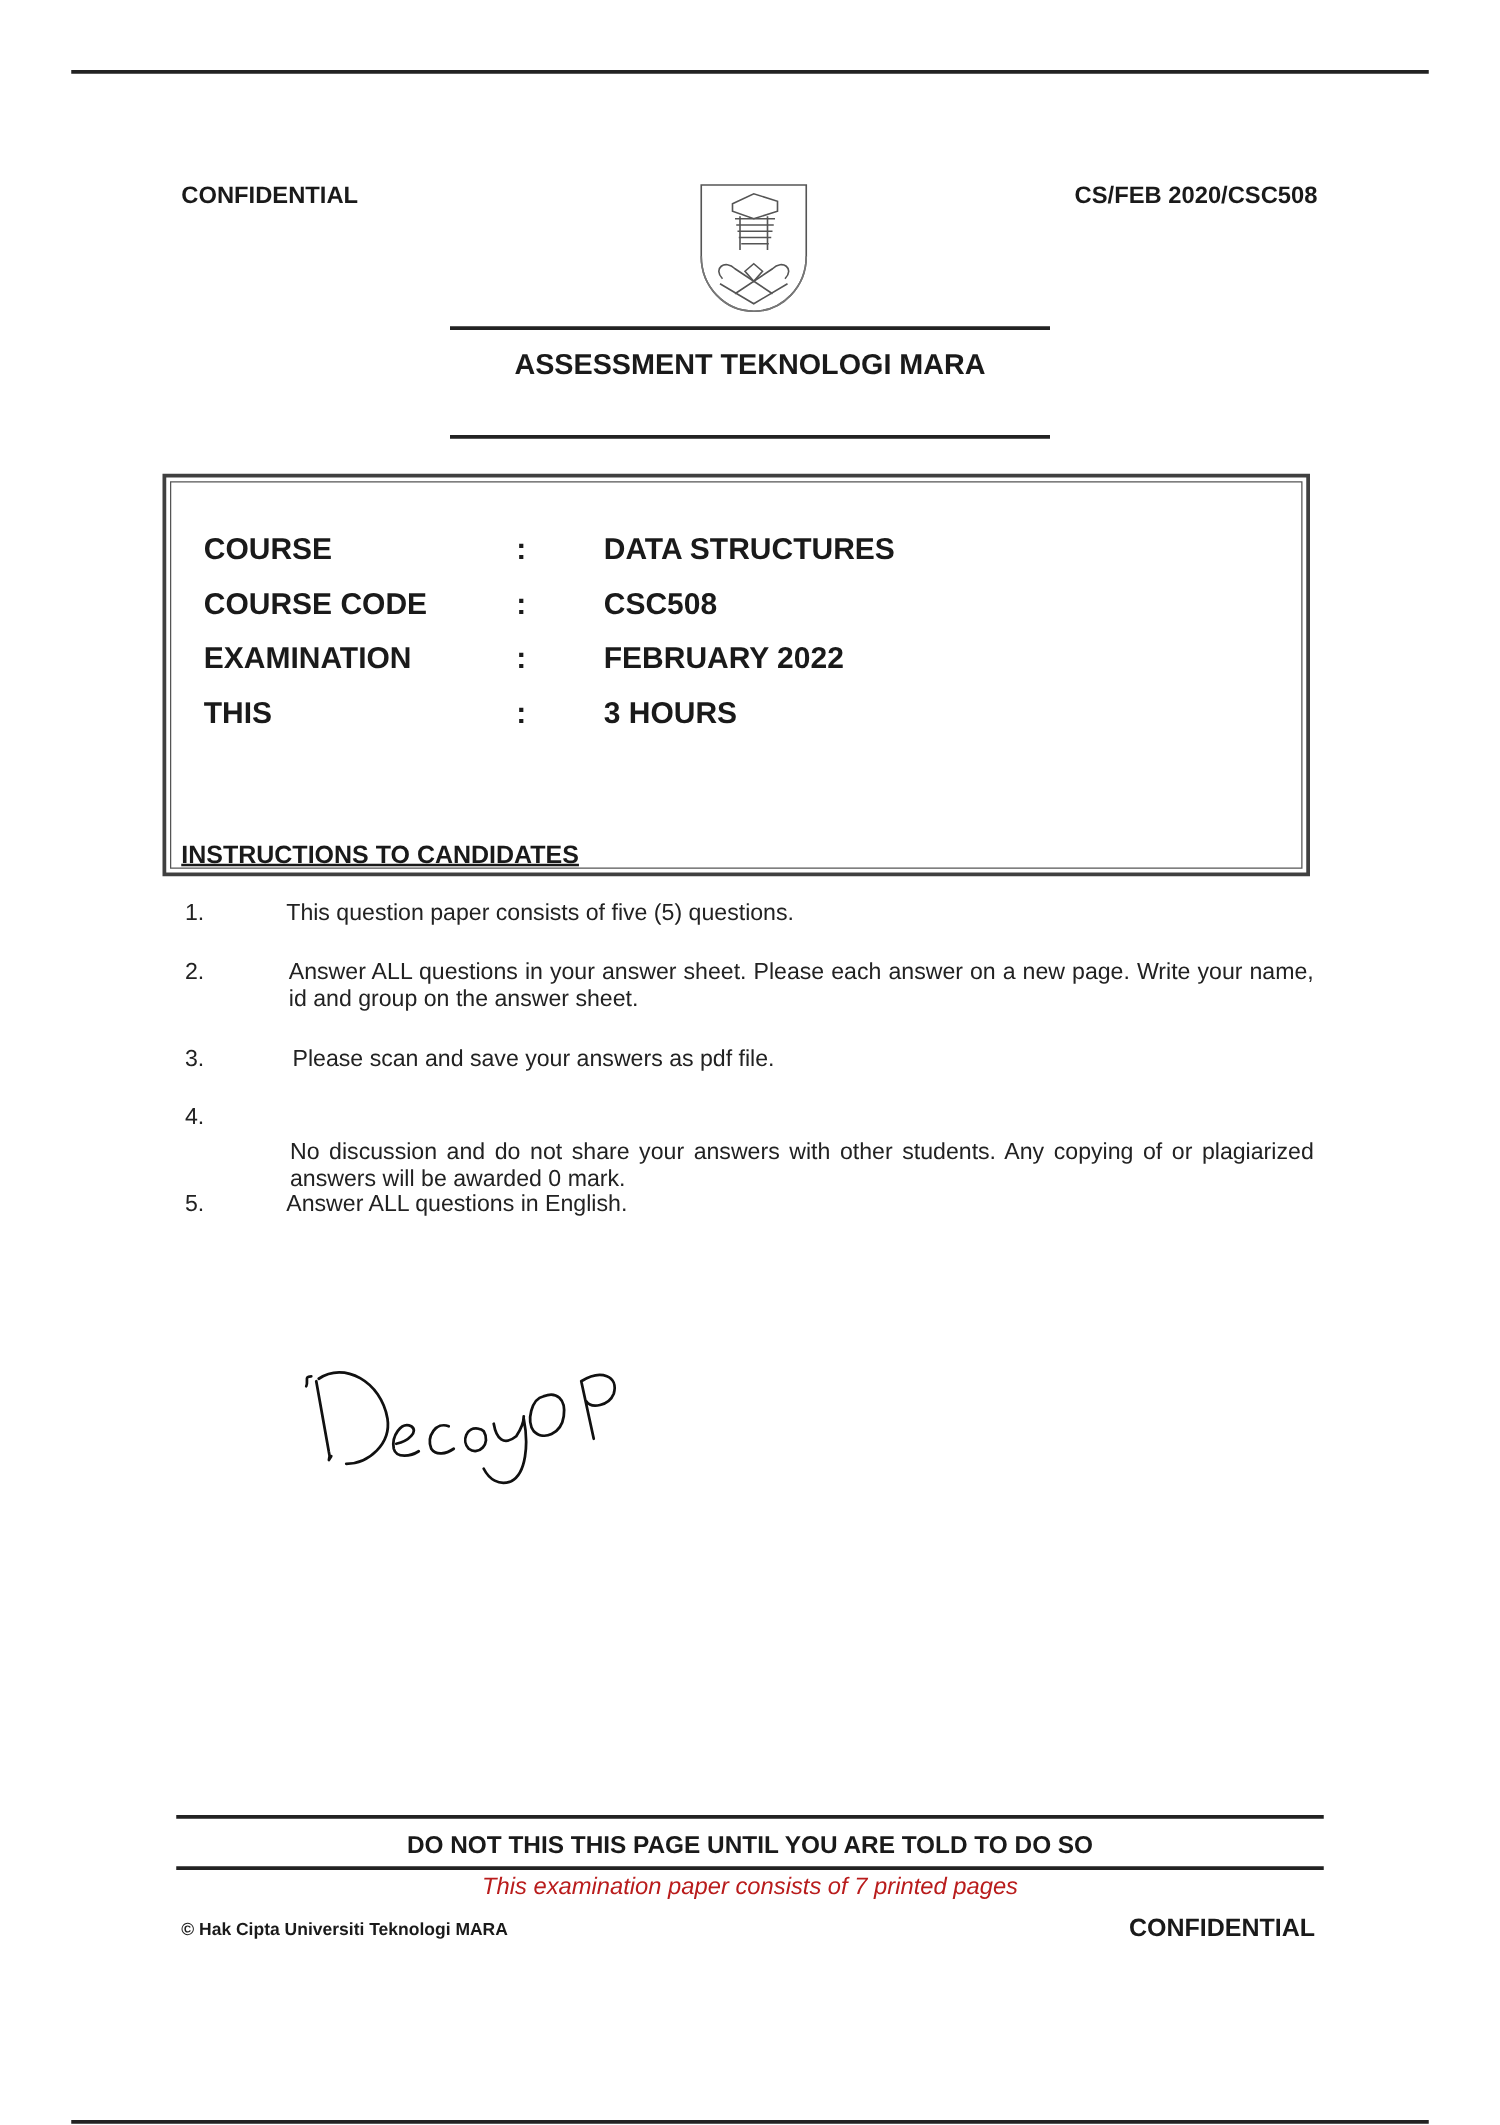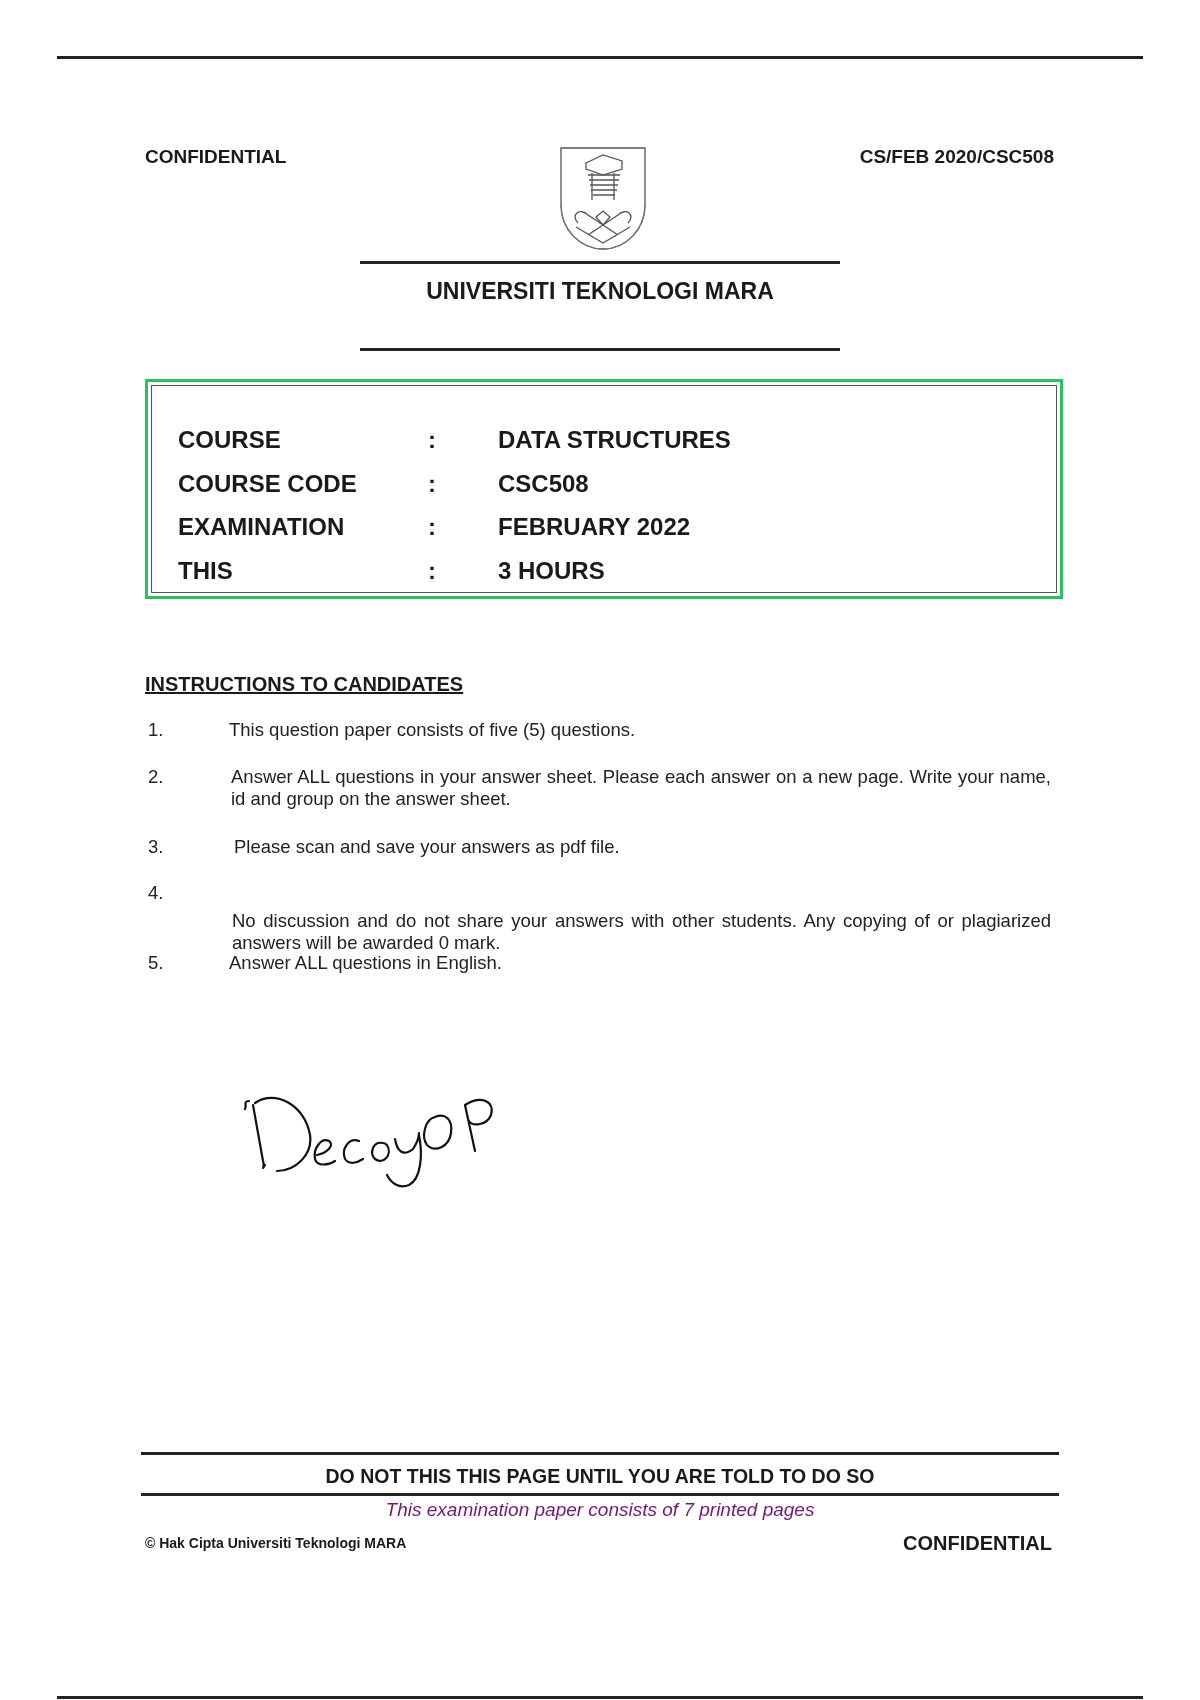--- a/index.html
+++ b/index.html
@@ -5,33 +5,33 @@
   html, body { margin: 0; padding: 0; background: #ffffff; }
   body { width: 1200px; height: 1700px; position: relative; overflow: hidden;
          font-family: "Liberation Sans", sans-serif; color: #1a1a1a; }
   .rule { position: absolute; background: #222; }
   .abs { position: absolute; }
   .hdr-left { left: 145px; top: 146px; font-size: 19px; font-weight: bold; }
   .hdr-right { right: 146px; top: 146px; font-size: 19px; font-weight: bold; }
   .logo { left: 558px; top: 145px; width: 90px; height: 108px; }
   .title-block { left: 360px; top: 261px; width: 480px; text-align: center; }
   .title-line { font-size: 23px; font-weight: bold; line-height: 31px; }
-  .info-box { left: 145px; top: 379px; width: 918px; height: 220px; box-sizing: border-box;
-              border: 3px solid #22c55e; }
+  .info-box { left: 130px; top: 379px; width: 918px; height: 322px; box-sizing: border-box;
+              border: 3px solid #404040; }
   .info-box-inner { position: absolute; left: 3px; top: 3px; right: 3px; bottom: 3px; border: 1px solid #555; }
   .info-row { position: absolute; left: 30px; font-size: 24px; font-weight: bold; }
   .info-row .lbl { position: absolute; left: 0; width: 240px; }
   .info-row .colon { position: absolute; left: 250px; }
   .info-row .val { position: absolute; left: 320px; white-space: nowrap; }
   .instr-title { left: 145px; top: 673px; font-size: 20px; font-weight: bold; text-decoration: underline; }
   .instr { font-size: 18.5px; color: #222; }
   .instr .num { position: absolute; left: 148px; }
   .instr .txt { position: absolute; left: 229px; width: 822px; text-align: justify; line-height: 22px; }
   .footer-warning { left: 140px; width: 920px; top: 1465px; text-align: center; font-size: 19.5px; font-weight: bold; }
-  .footer-pages { left: 140px; width: 920px; top: 1499px; text-align: center; font-size: 19px; font-style: italic; color: #701a75; }
+  .footer-pages { left: 140px; width: 920px; top: 1499px; text-align: center; font-size: 19px; font-style: italic; color: #b91c1c; }
   .footer-copy { left: 145px; top: 1535px; font-size: 14px; font-weight: bold; }
   .footer-conf { right: 148px; top: 1532px; font-size: 20px; font-weight: bold; }
   .signature { left: 235px; top: 1075px; width: 290px; height: 130px; }
 </style>
 </head>
 <body>
 
 <div class="rule" style="left:57px; top:56px; width:1086px; height:3px;"></div>
 <div class="rule" style="left:57px; top:1696px; width:1086px; height:3px;"></div>
 
@@ -46,21 +46,21 @@
     <path d="M30 30 H62 M31 35 H61 M32 40 H60 M33 45 H59 M35 50 H57"></path>
     <path d="M34 28 V55 M56 28 V55"></path>
     <path d="M20 78 C12 70 22 62 30 70 L60 90 M70 78 C78 70 68 62 60 70 L30 90"></path>
     <path d="M38 72 L45 66 L52 72 L45 80 Z"></path>
     <path d="M18 82 L45 98 L72 82"></path>
   </svg>
 </div>
 
 <div class="rule" style="left:360px; top:261px; width:480px; height:3px;"></div>
 <div class="abs title-block" style="top:276px;">
-  <div class="title-line">UNIVERSITI TEKNOLOGI MARA</div>
+  <div class="title-line">ASSESSMENT TEKNOLOGI MARA</div>
 </div>
 <div class="rule" style="left:360px; top:348px; width:480px; height:3px;"></div>
 
 <div class="abs info-box">
   <div class="info-box-inner"></div>
   <div class="info-row" style="top:44px;">
     <span class="lbl">COURSE</span>
     <span class="colon">:</span>
     <span class="val">DATA STRUCTURES</span>
   </div>

